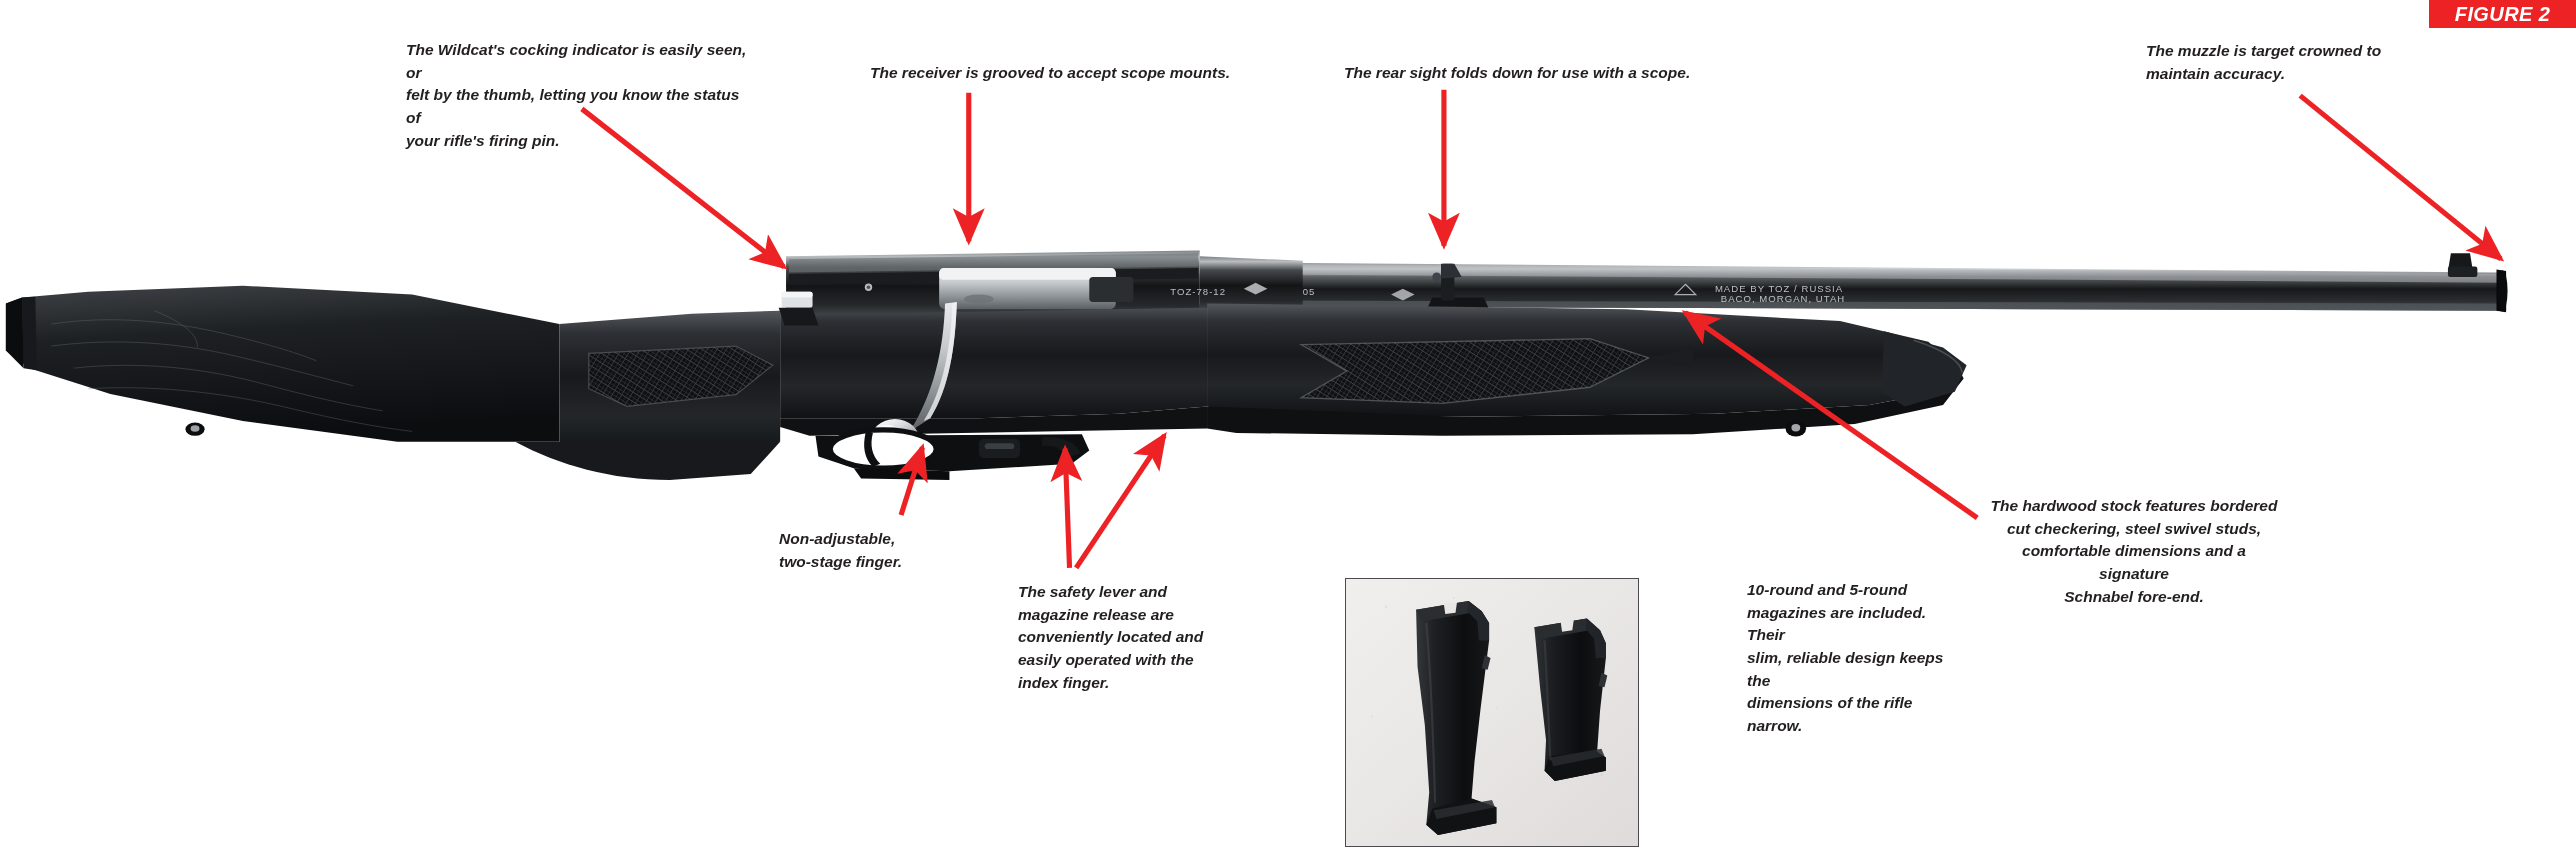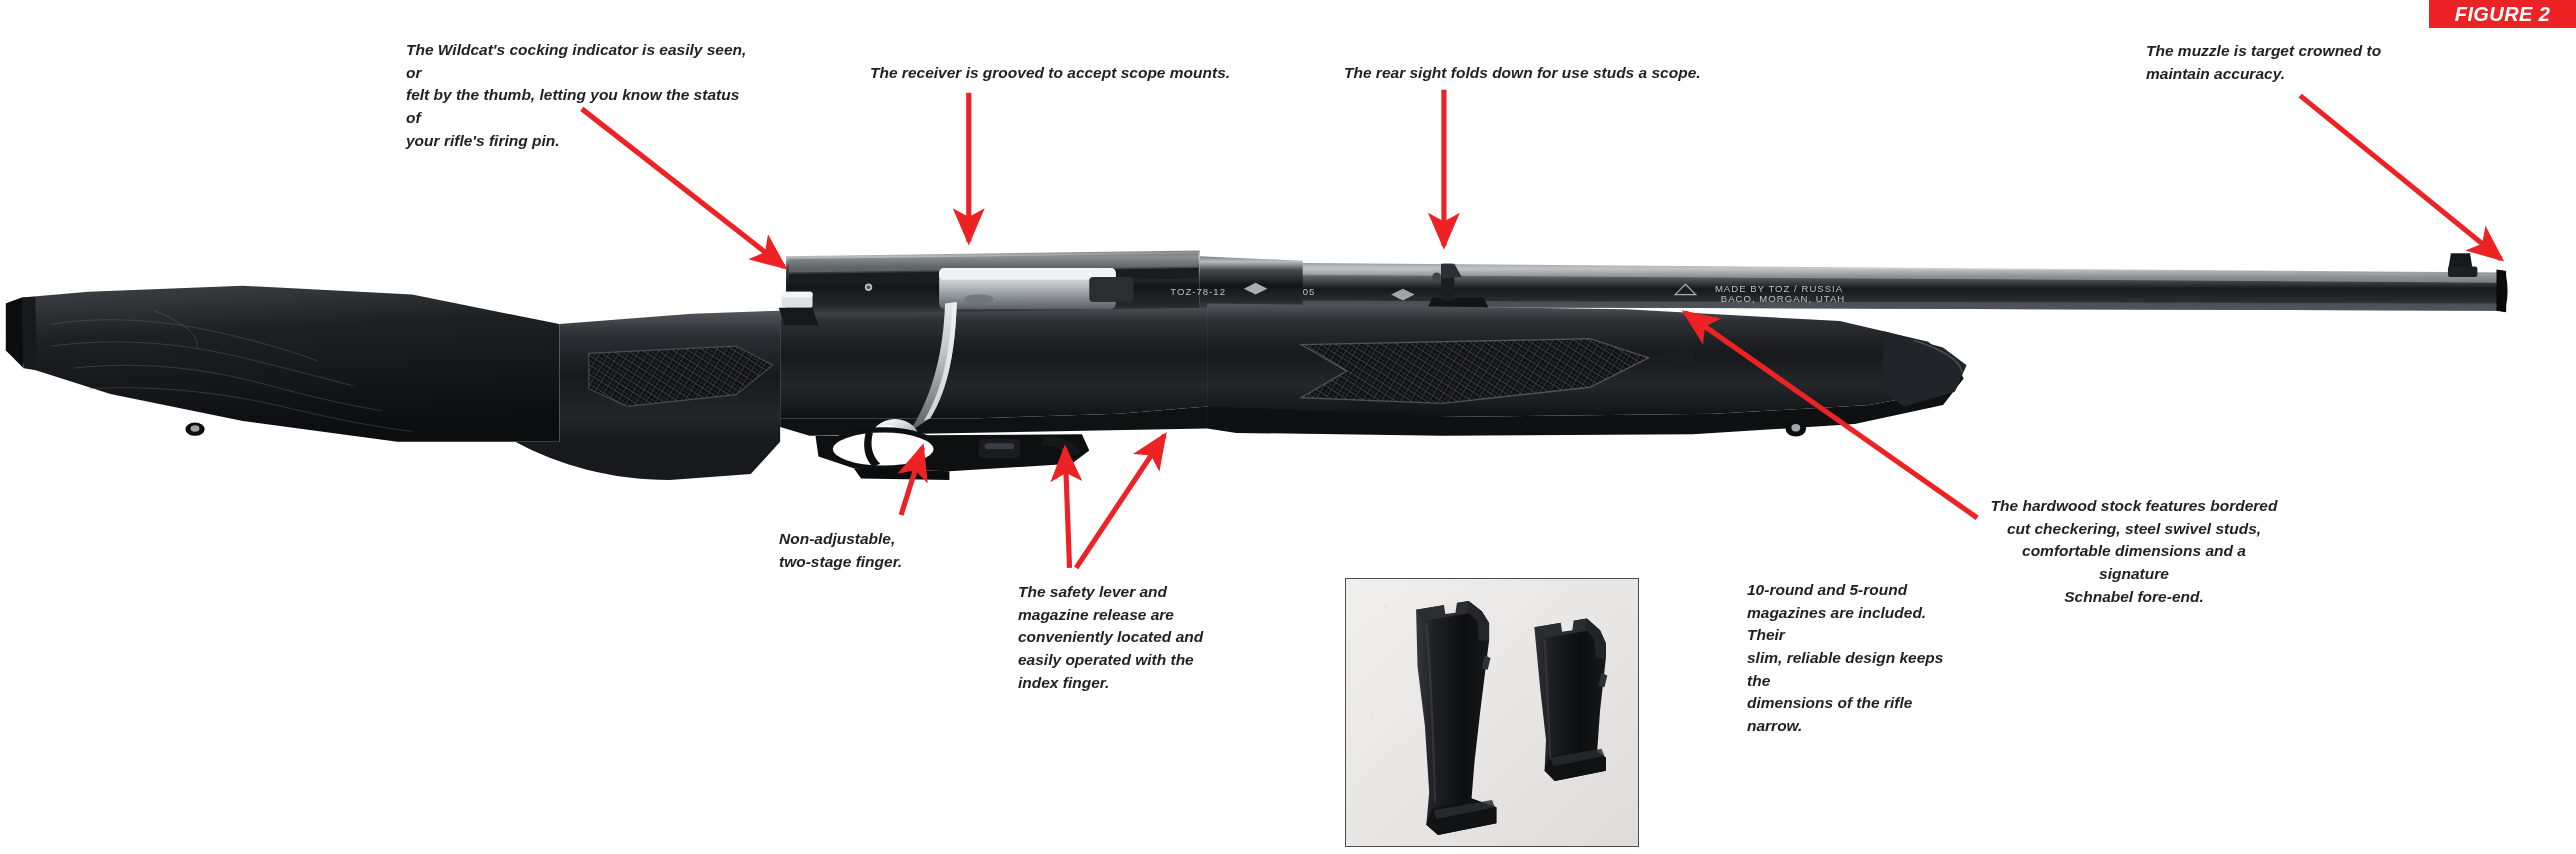--- a/index.html
+++ b/index.html
@@ -316,21 +316,21 @@
 <div class="figure-badge">
   <span>FIGURE 2</span>
 </div>
 
 <div class="callout" style="left:406px; top:39px; width:346px;">The Wildcat's cocking indicator is easily seen, or
 felt by the thumb, letting you know the status of
 your rifle's firing pin.</div>
 
 <div class="callout" style="left:870px; top:62px; width:368px;">The receiver is grooved to accept scope mounts.</div>
 
-<div class="callout" style="left:1344px; top:62px; width:368px;">The rear sight folds down for use studs a scope.</div>
+<div class="callout" style="left:1344px; top:62px; width:368px;">The rear sight folds down for use with a scope.</div>
 
 <div class="callout" style="left:2146px; top:40px; width:309px;">The muzzle is target crowned to
 maintain accuracy.</div>
 
 <div class="callout" style="left:779px; top:528px; width:191px;">Non-adjustable,
 two-stage finger.</div>
 
 <div class="callout" style="left:1018px; top:581px; width:199px;">The safety lever and
 magazine release are
 conveniently located and

